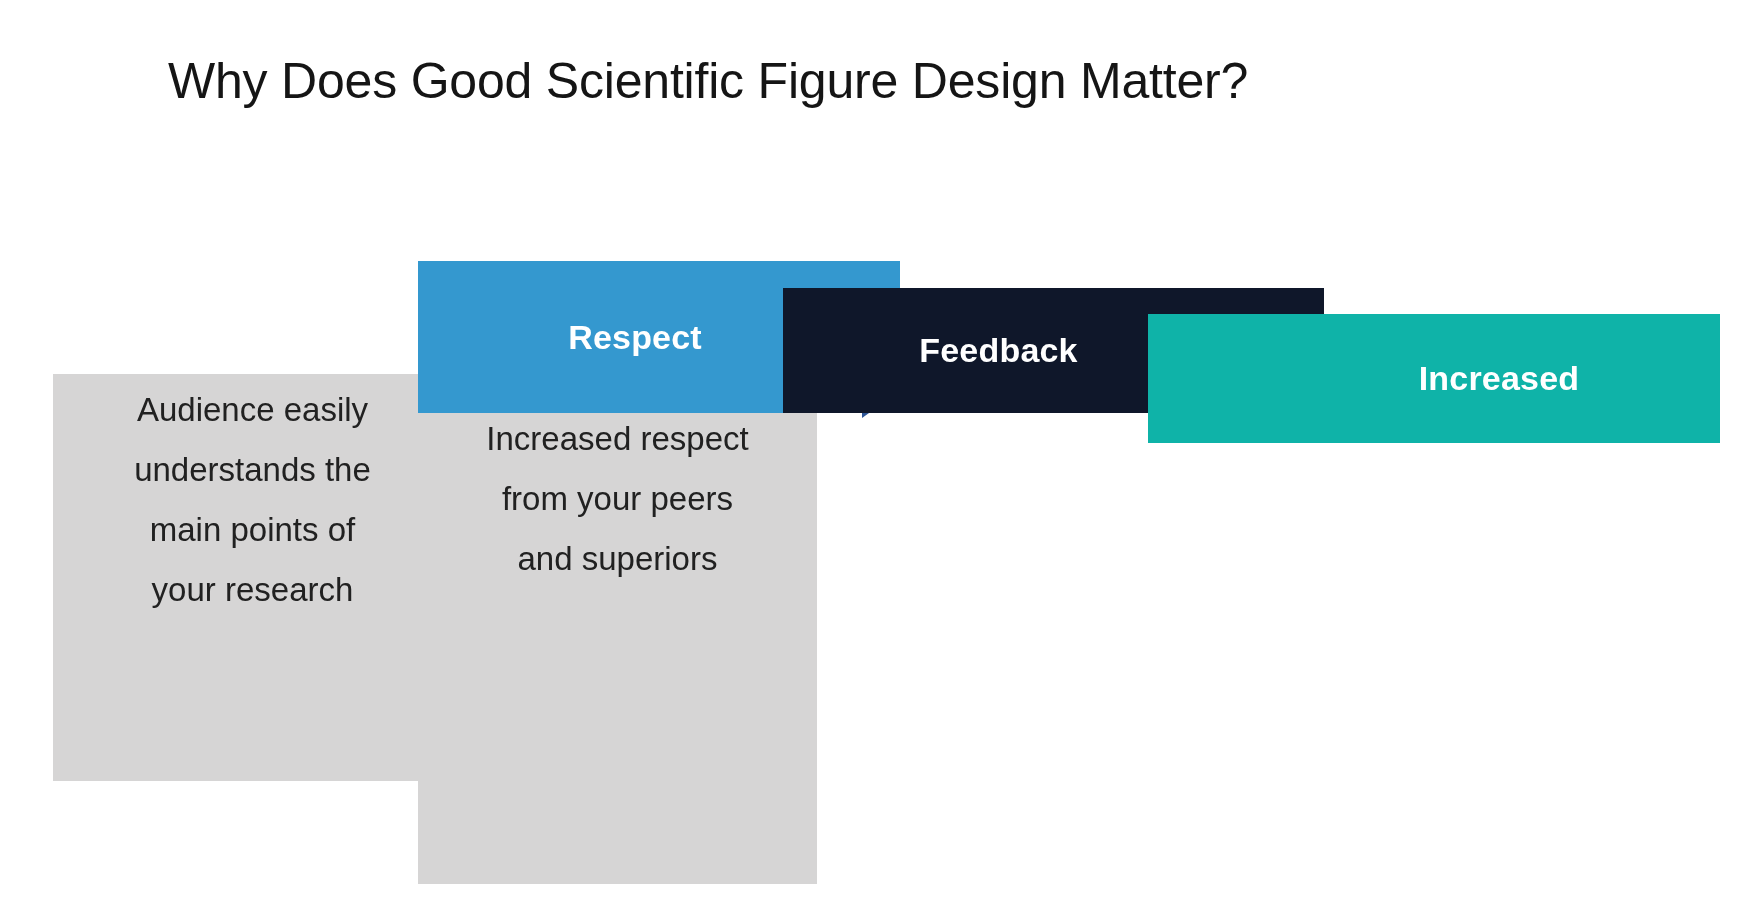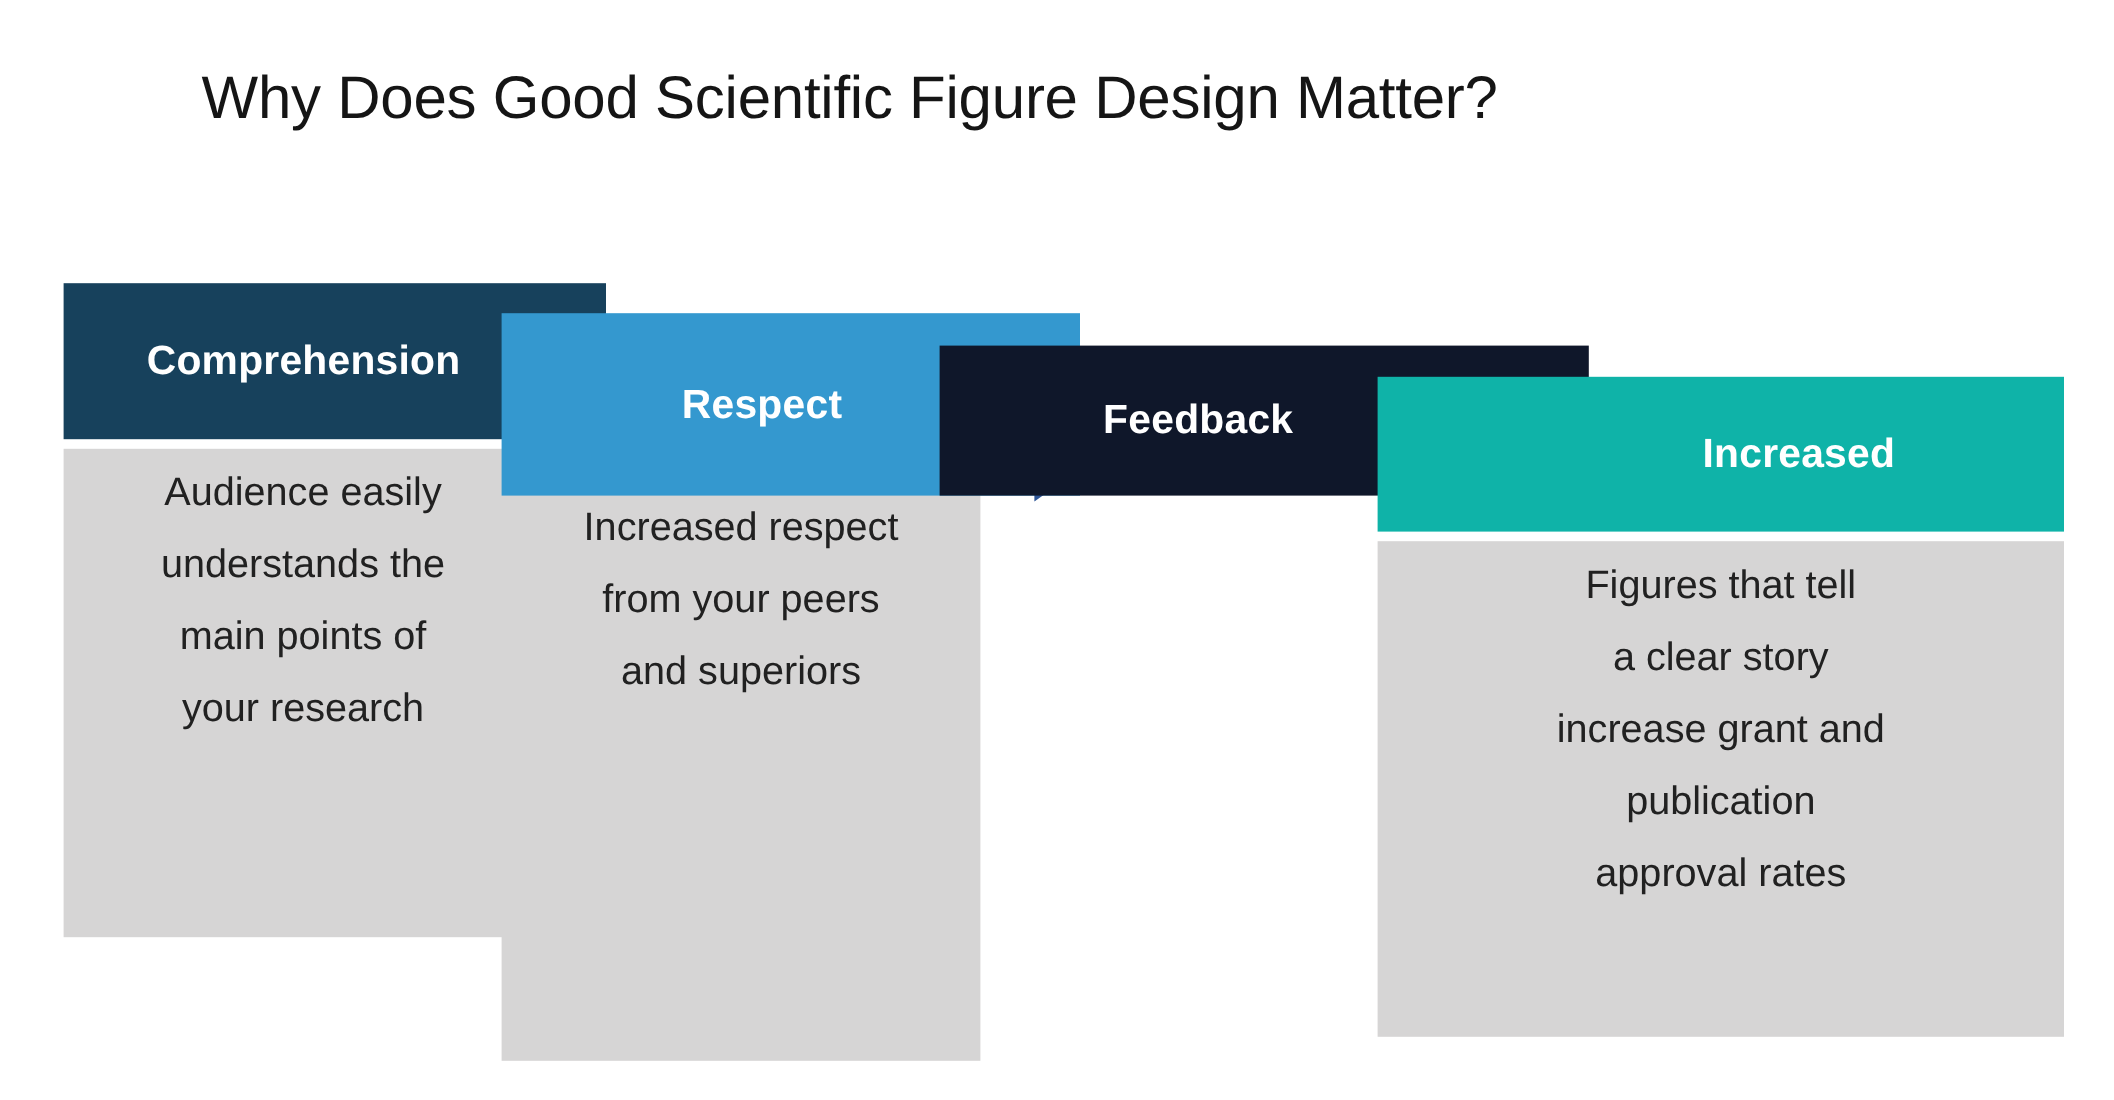--- a/index.html
+++ b/index.html
@@ -153,23 +153,20 @@
 
   <div id="slide-title">Why Does Good Scientific Figure Design Matter?</div>
 
   <div class="card" id="card-1">
     <div class="card-body">
       <div class="card-body-text">Audience easily
 understands the
 main points of
 your research</div>
     </div>
-    <div class="card-header">
-      <span class="card-header-label">Comprehension</span>
-    </div>
     <div class="card-tail"></div>
   </div>
 
   <div class="card" id="card-2">
     <div class="card-body">
       <div class="card-body-text">Increased respect
 from your peers
 and superiors</div>
     </div>
     <div class="card-header">
@@ -179,25 +176,18 @@
   </div>
 
   <div class="card" id="card-3">
     <div class="card-header">
       <span class="card-header-label">Feedback</span>
     </div>
     <div class="card-tail"></div>
   </div>
 
   <div class="card" id="card-4">
-    <div class="card-body">
-      <div class="card-body-text">Figures that tell
-a clear story
-increase grant and
-publication
-approval rates</div>
-    </div>
     <div class="card-header">
       <span class="card-header-label">Increased</span>
     </div>
   </div>
 
 </div>
 
 </body></html>

